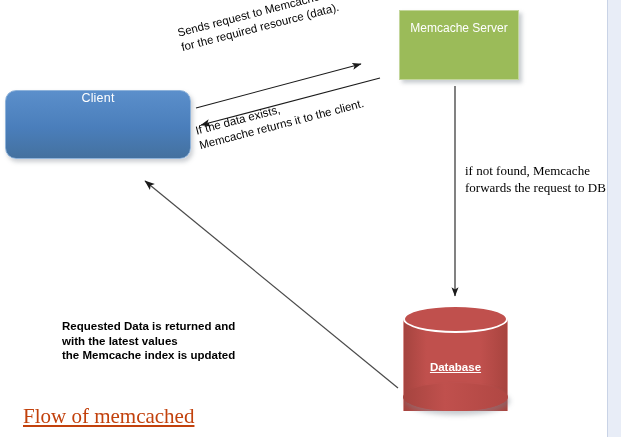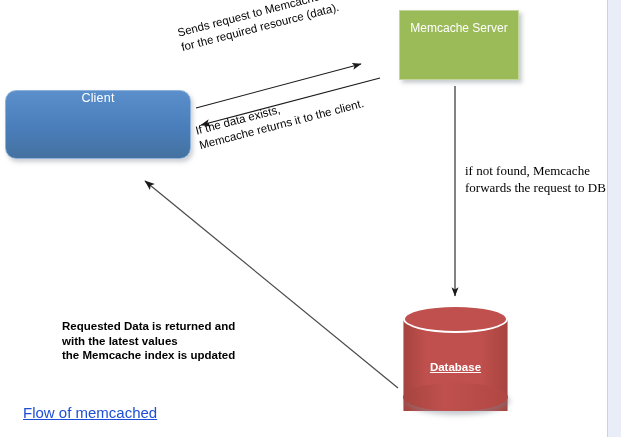--- a/index.html
+++ b/index.html
@@ -178,25 +178,26 @@
     line-height: 14.5px;
     white-space: nowrap;
     margin-top: 47px;
   }
 
   
   #caption-link {
     position: absolute;
     left: 23px;
     top: 404px;
-    font-size: 15px;
-    color: #1d4ed8;
+    font-size: 21px;
+    color: #c2410c;
     text-decoration: underline;
     cursor: pointer;
     white-space: nowrap;
+    font-family: Liberation Serif, serif;
   }
 </style>
 </head>
 <body>
 
 <div id="canvas">
 
   <svg id="arrow-layer" viewBox="0 0 621 437" width="621" height="437" xmlns="http://www.w3.org/2000/svg">
     <defs>
       <marker id="ah-r" markerWidth="9" markerHeight="9" refX="8" refY="3.2" orient="auto" markerUnits="strokeWidth">

